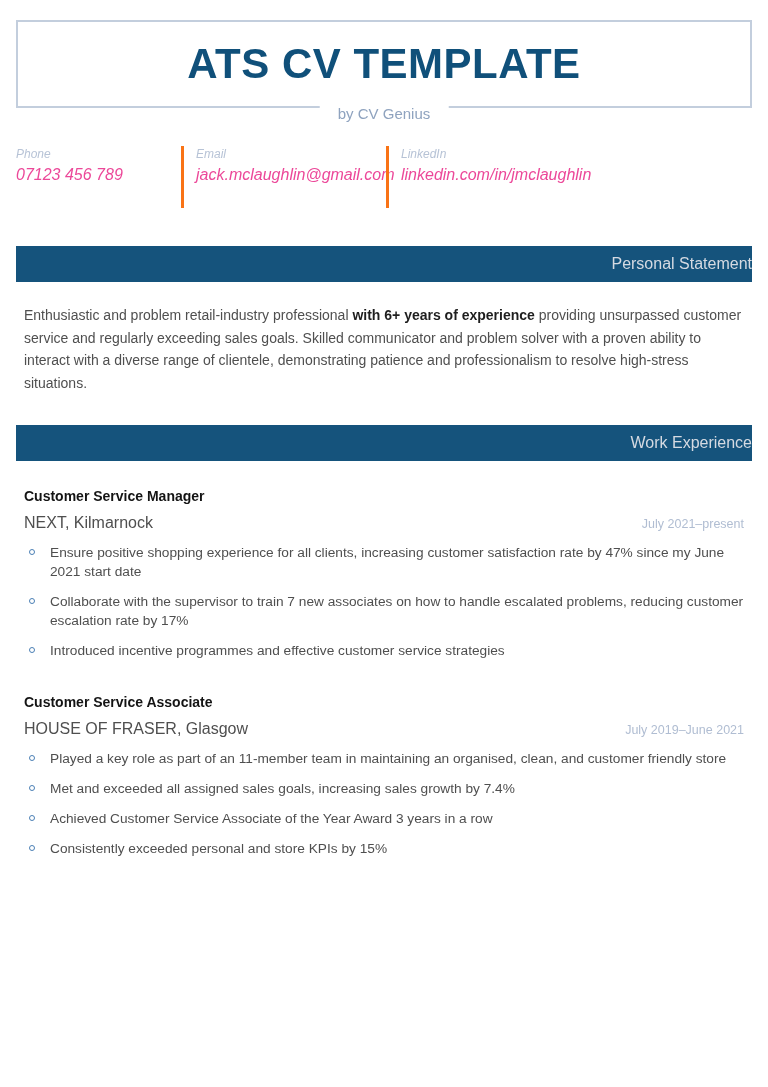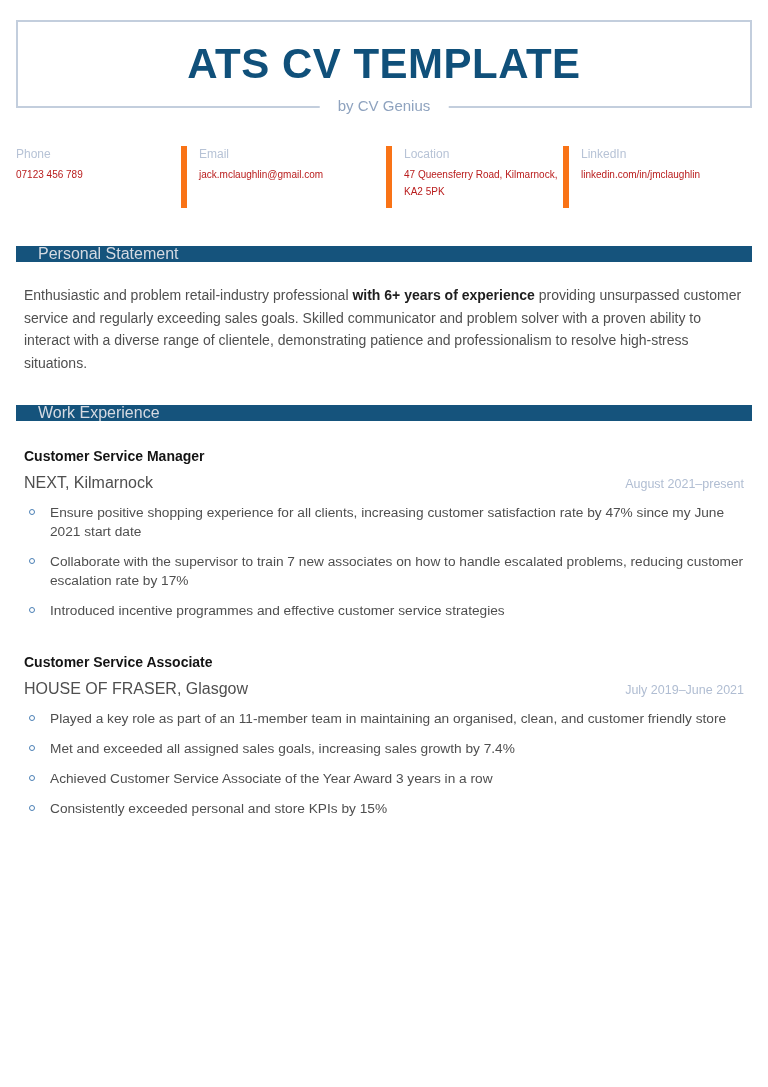--- a/index.html
+++ b/index.html
@@ -43,72 +43,74 @@
     color: #10507a;
     text-align: center;
     line-height: 1;
     margin: 0;
     white-space: nowrap;
   }
   .byline {
     position: absolute;
     left: 50%;
     transform: translateX(-50%);
-    top: 76px;
+    top: 84px;
     background: #ffffff;
     padding: 0 18px;
     font-size: 15px;
     color: #8fa3bf;
     line-height: 20px;
     white-space: nowrap;
     z-index: 2;
   }
 
   
   .contact-row {
     display: flex;
     margin: 38px 16px 0 16px;
     height: 62px;
+    font-style: italic;
   }
   .contact-col {
     box-sizing: border-box;
     padding-left: 12px;
-    border-left: 6px solid #f97316;
+    border-left: 3px solid #f97316;
     flex: 0 0 auto;
   }
   .contact-col:first-child {
     padding-left: 0;
     border-left: none;
   }
   .c-phone    { width: 165px; }
   .c-email    { width: 205px; }
   .c-location { width: 177px; }
   .c-linkedin { width: 189px; }
 
   .contact-label {
     font-size: 12px;
     color: #b7c3d6;
     line-height: 16px;
     margin-bottom: 4px;
   }
   .contact-value {
-    font-size: 10px;
-    color: #b91c1c;
+    font-size: 16px;
+    color: #ec4899;
     line-height: 17px;
   }
 
   
   .section-bar {
     margin: 0 16px;
     background: #15537c;
-    height: 16px;
+    height: 36px;
     display: flex;
     align-items: center;
     padding-left: 22px;
     box-sizing: border-box;
+    justify-content: flex-end;
   }
   .section-bar-text {
     font-size: 16px;
     color: #d5dae2;
     line-height: 34px;
   }
   .bar-statement { margin-top: 38px; }
   .bar-work { margin-top: 31px; }
 
   
@@ -189,24 +191,20 @@
 
   <div class="contact-row">
     <div class="contact-col c-phone">
       <div class="contact-label">Phone</div>
       <div class="contact-value">07123 456 789</div>
     </div>
     <div class="contact-col c-email">
       <div class="contact-label">Email</div>
       <div class="contact-value">jack.mclaughlin@gmail.com</div>
     </div>
-    <div class="contact-col c-location">
-      <div class="contact-label">Location</div>
-      <div class="contact-value">47 Queensferry Road, Kilmarnock, KA2 5PK</div>
-    </div>
     <div class="contact-col c-linkedin">
       <div class="contact-label">LinkedIn</div>
       <div class="contact-value">linkedin.com/in/jmclaughlin</div>
     </div>
   </div>
 
   <div class="section-bar bar-statement">
     <span class="section-bar-text">Personal Statement</span>
   </div>
   <p class="statement">
@@ -214,21 +212,21 @@
   </p>
 
   <div class="section-bar bar-work">
     <span class="section-bar-text">Work Experience</span>
   </div>
 
   <div class="job job-first">
     <div class="job-title">Customer Service Manager</div>
     <div class="job-meta">
       <span class="job-company">NEXT, Kilmarnock</span>
-      <span class="job-dates">August 2021–present</span>
+      <span class="job-dates">July 2021–present</span>
     </div>
     <ul class="bullets">
       <li><span class="bullet-ring"></span><span>Ensure positive shopping experience for all clients, increasing customer satisfaction rate by 47% since my June 2021 start date</span></li>
       <li><span class="bullet-ring"></span><span>Collaborate with the supervisor to train 7 new associates on how to handle escalated problems, reducing customer escalation rate by 17%</span></li>
       <li><span class="bullet-ring"></span><span>Introduced incentive programmes and effective customer service strategies</span></li>
     </ul>
   </div>
 
   <div class="job job-second">
     <div class="job-title">Customer Service Associate</div>

